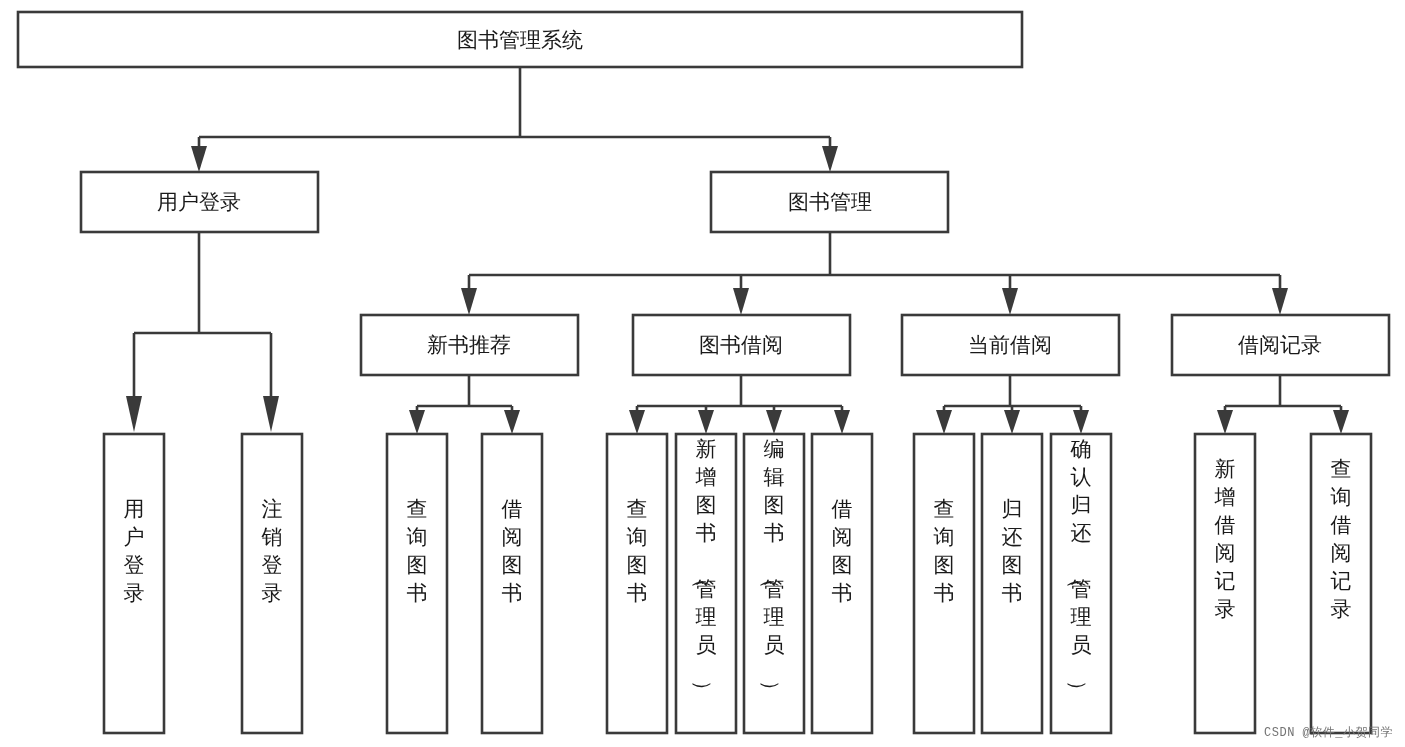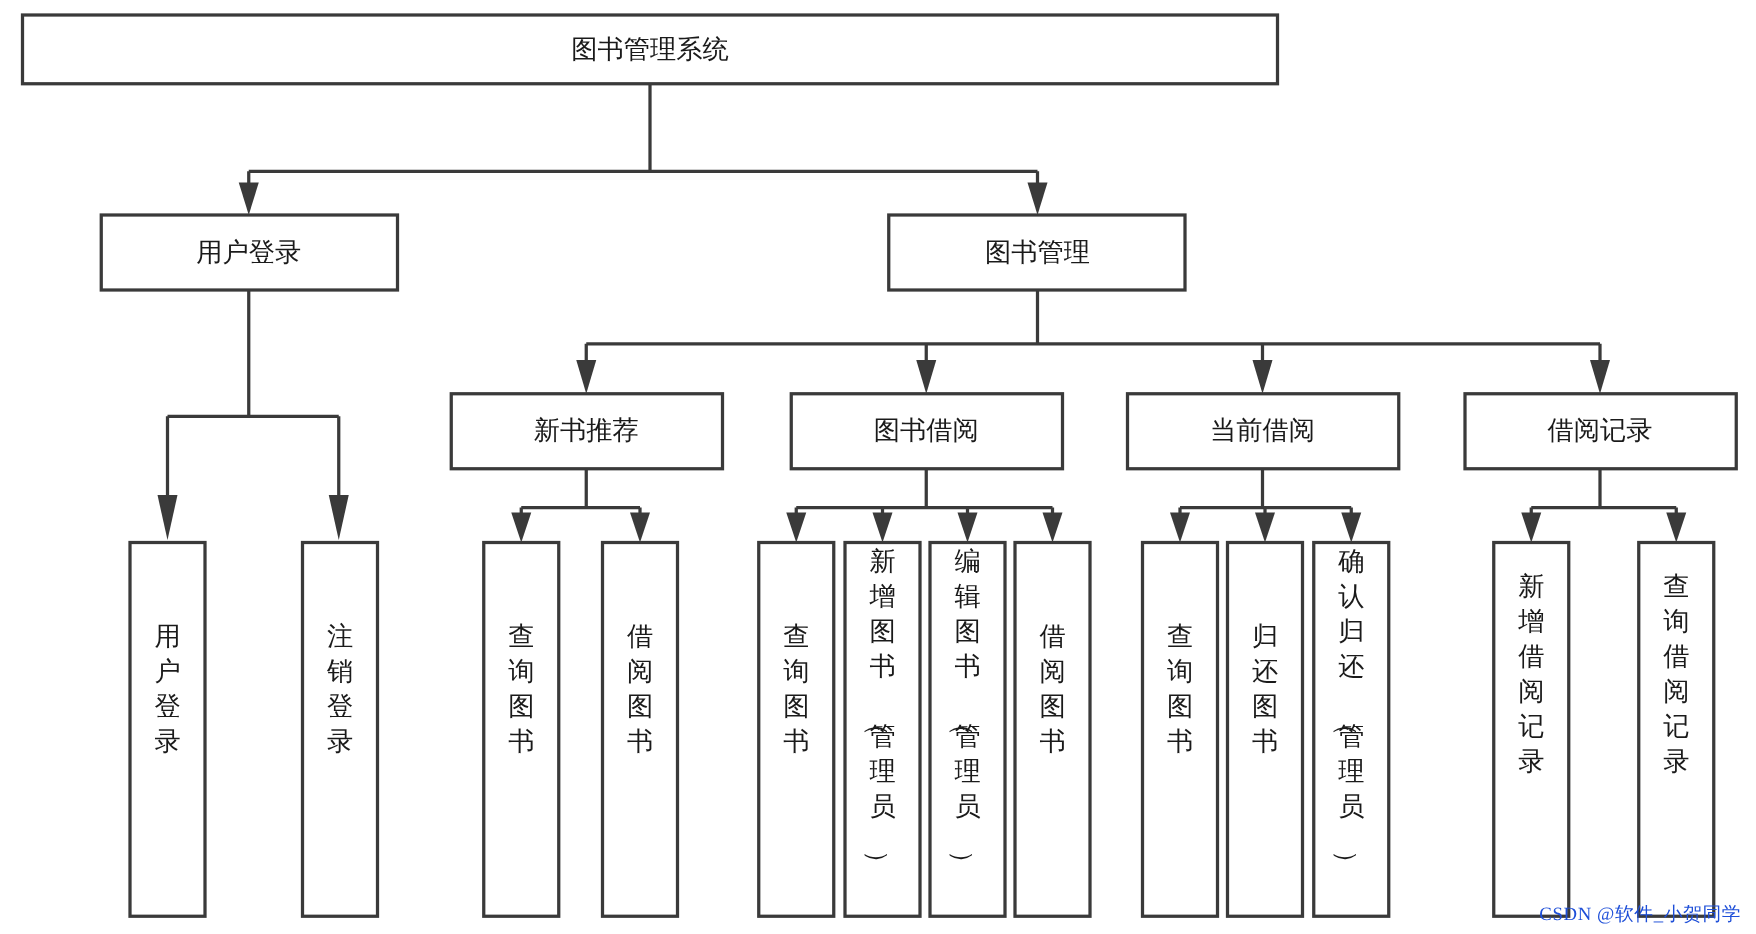--- a/index.html
+++ b/index.html
@@ -48,23 +48,23 @@
   .label-v {
     font-family: "Liberation Sans", "DejaVu Sans", sans-serif;
     font-size: 21px;
     fill: #1a1a1a;
     text-anchor: middle;
   }
   .watermark {
     position: absolute;
     right: 12px;
     bottom: 6px;
-    font-family: Liberation Serif, serif;
-    font-size: 15px;
-    color: #1d4ed8;
+    font-family: Liberation Mono, monospace;
+    font-size: 12px;
+    color: #737373;
     letter-spacing: 0.5px;
     white-space: nowrap;
     pointer-events: none;
   }
 </style>
 </head>
 <body>
 
 <div id="diagram-root">
 

